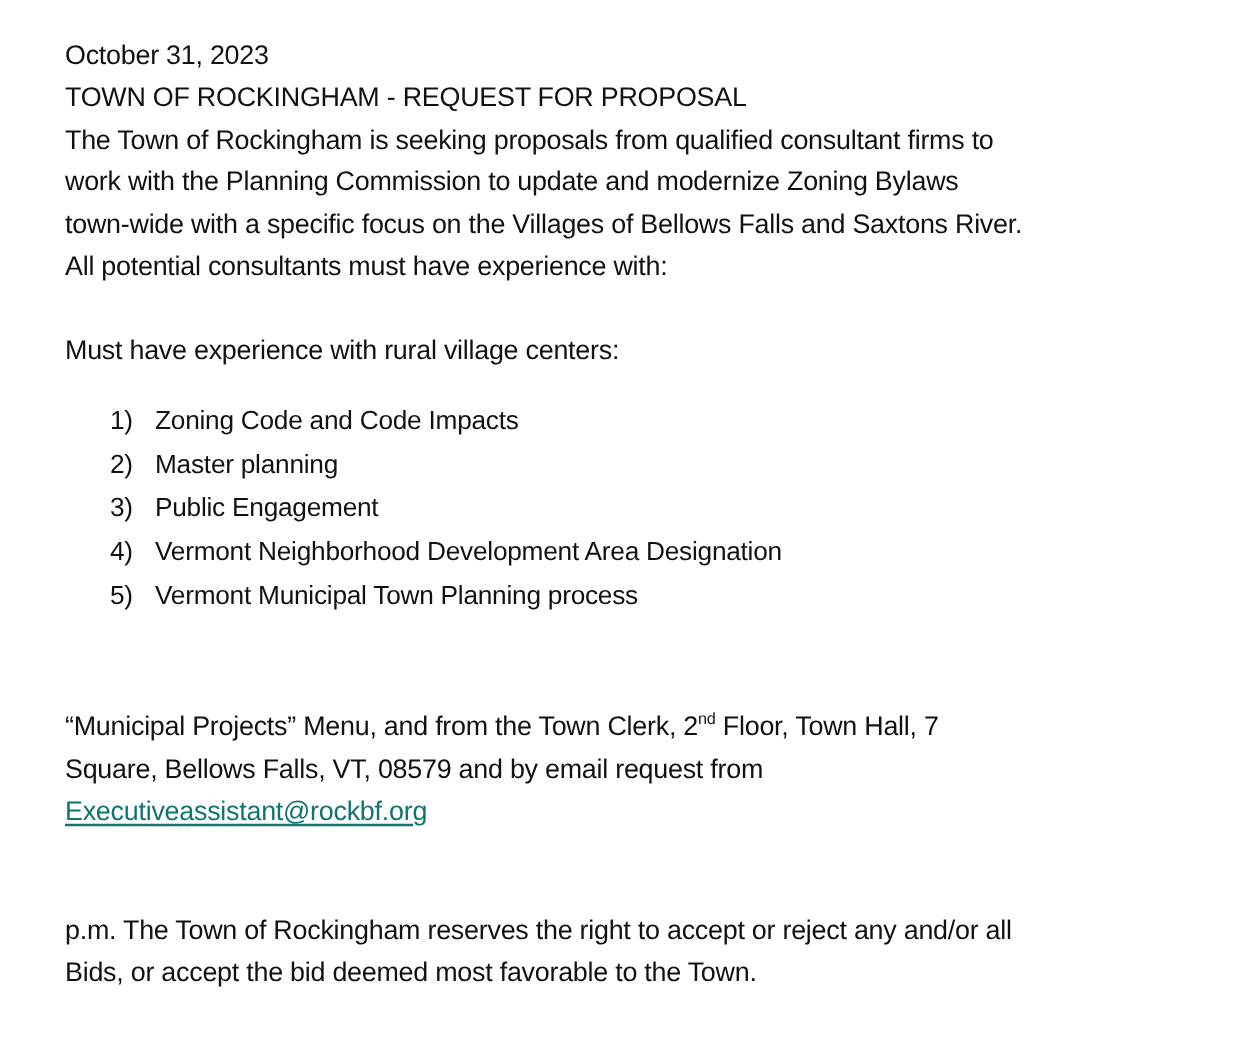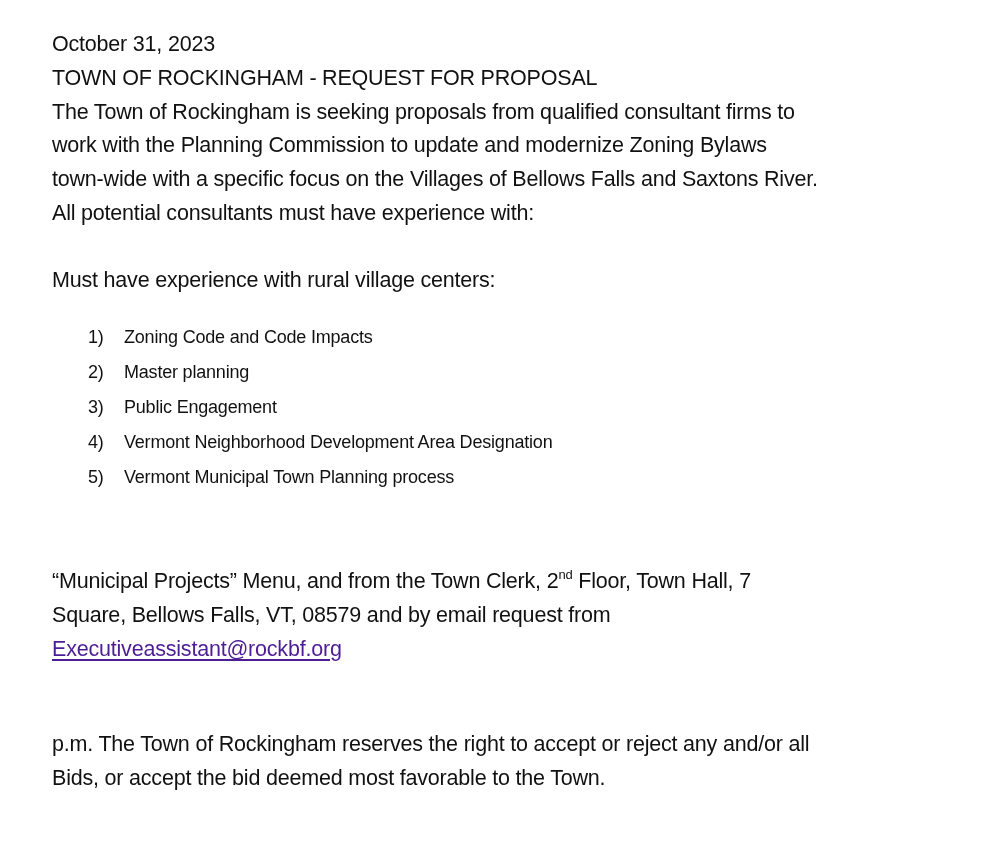--- a/index.html
+++ b/index.html
@@ -23,31 +23,31 @@
       position: absolute;
       left: 52px;
       font-size: 21.5px;
       line-height: 34px;
       white-space: nowrap;
       letter-spacing: -0.2px;
     }
     .list-item {
       position: absolute;
       left: 88px;
-      font-size: 18px;
+      font-size: 21px;
       line-height: 34px;
       white-space: nowrap;
       letter-spacing: -0.2px;
     }
     .list-num {
       display: inline-block;
       width: 36px;
     }
     .link {
-      color: #4c1d95;
+      color: #0f766e;
       text-decoration: underline;
       text-underline-offset: 3px;
       cursor: pointer;
     }
     sup {
       font-size: 13px;
       vertical-align: 9px;
       line-height: 0;
     }
   </style>

